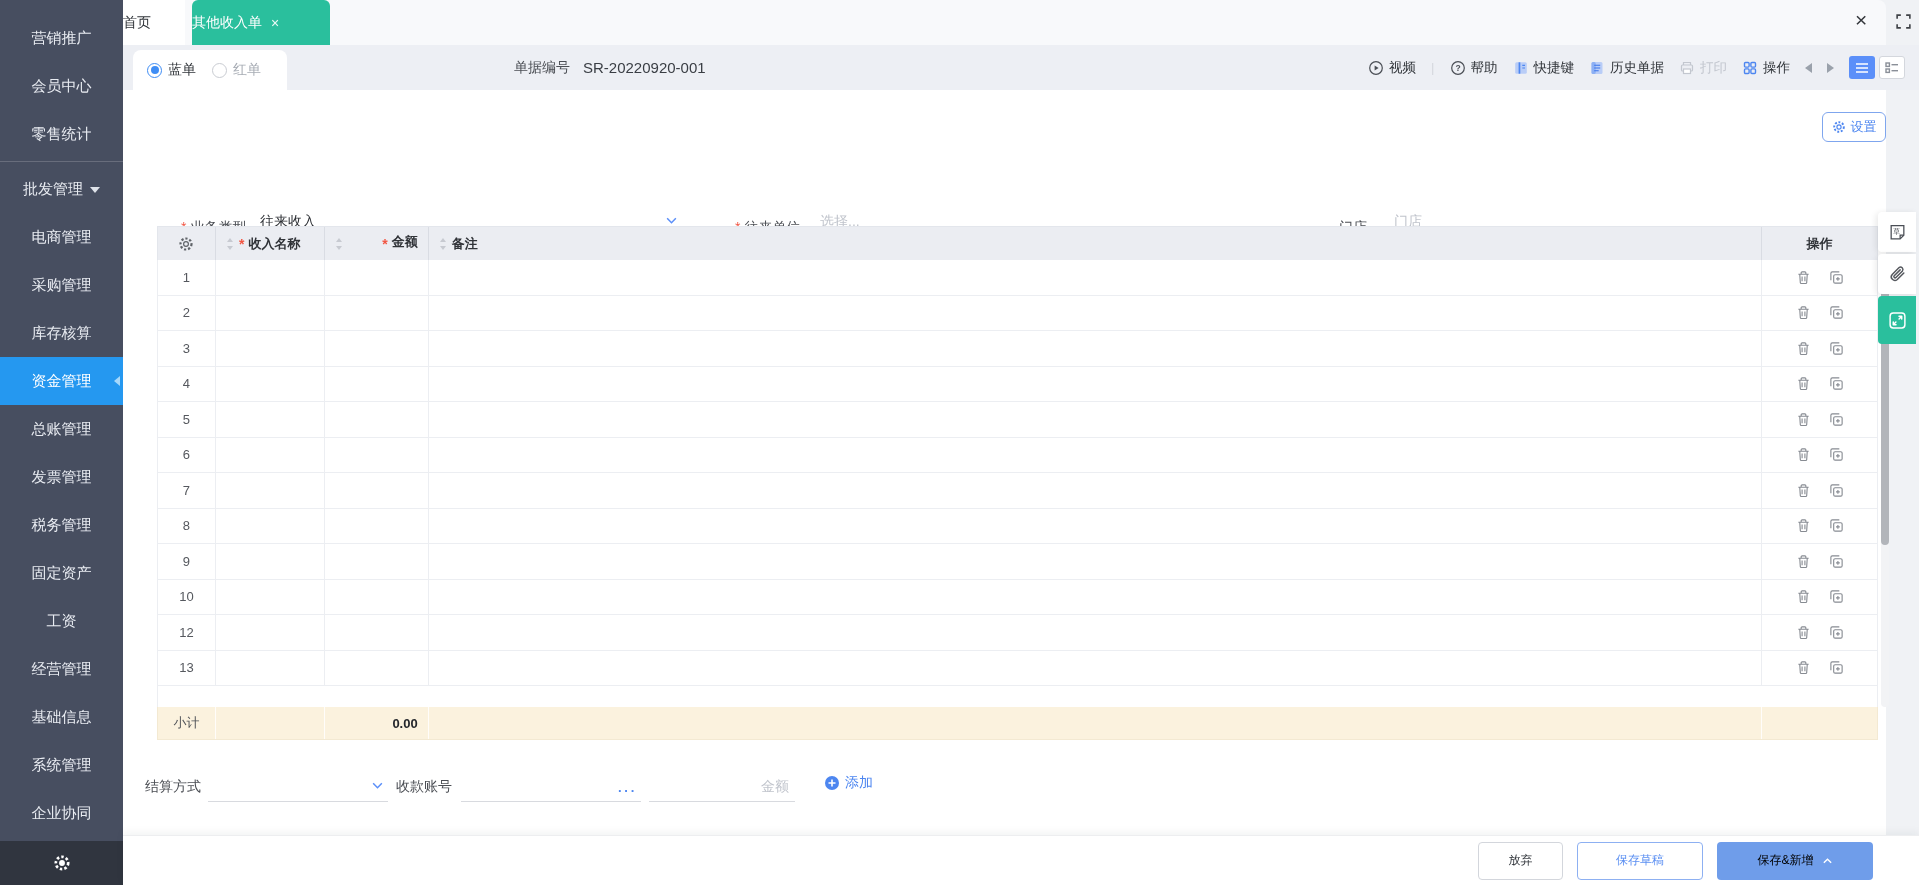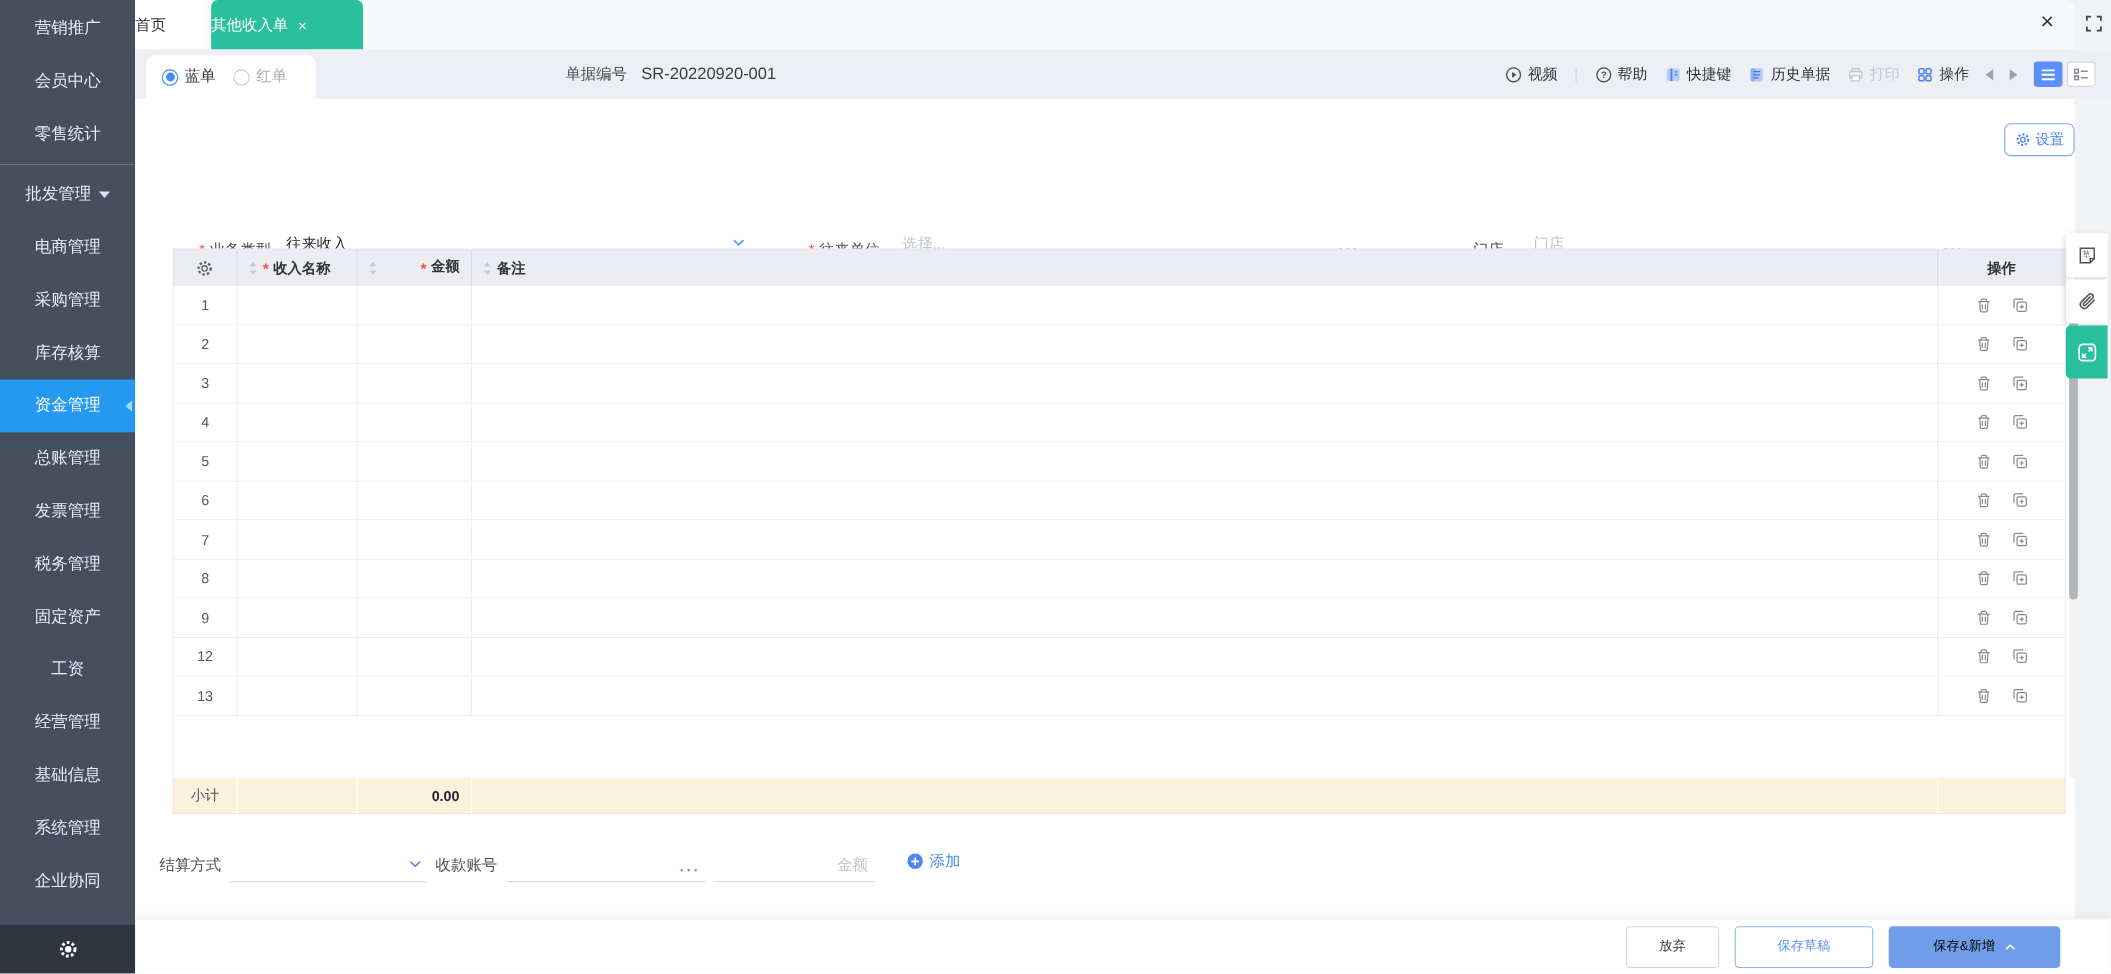--- a/index.html
+++ b/index.html
@@ -2,21 +2,21 @@
 <html><head>
 <meta charset="utf-8">
 <style>
   * { margin:0; padding:0; box-sizing:border-box; }
   html,body { width:1919px; height:885px; overflow:hidden; background:#f0f2f5;
     font-family:"Liberation Sans","DejaVu Sans",sans-serif; }
   .app { width:1919px; height:885px; display:flex; }
 
   
   .sidebar { width:123px; background:#474e60; display:flex; flex-direction:column; flex-shrink:0; }
-  .side-nav { flex:1; overflow:hidden; padding-top:2px; }
+  .side-nav { flex:1; overflow:hidden; padding-top:14px; }
   .side-divider { height:1px; background:rgba(255,255,255,.18); margin:3px 0; }
   .side-item { height:48px; line-height:48px; text-align:center; font-size:15px;
     color:#e9ecf2; position:relative; cursor:pointer; white-space:nowrap; }
   .side-item.active { background:#2598f0; color:#fff; }
   .side-item.active::after { content:""; position:absolute; right:3px; top:50%;
     transform:translateY(-50%); border-top:5px solid transparent; border-bottom:5px solid transparent;
     border-right:6px solid #a6d8fb; }
   .side-caret { display:inline-block; margin-left:7px; vertical-align:middle;
     border-left:5px solid transparent; border-right:5px solid transparent; border-top:6px solid #dfe3ea; }
   .side-foot { height:44px; background:#30353f; display:flex; align-items:center; justify-content:center; }
@@ -558,20 +558,39 @@
       </span>
       <span class="rico">
         <svg viewBox="0 0 16 16" fill="none" stroke="currentColor" stroke-width="1.2">
                     <rect x="5" y="5" width="9" height="9" rx="1.5"></rect>
                     <path d="M11 2H3.5A1.5 1.5 0 0 0 2 3.5V11M9.5 7.5v4M7.5 9.5h4"></path>
                   </svg>
       </span>
     </div>
   </div>
 
+  <div class="g-row">
+    <div class="c c1">10</div>
+    <div class="c c2"></div>
+    <div class="c c3"></div>
+    <div class="c c4"></div>
+    <div class="c c5">
+      <span class="rico">
+        <svg viewBox="0 0 16 16" fill="none" stroke="currentColor" stroke-width="1.2">
+                    <path d="M2.5 4.5h11M5.5 4.5V3a1 1 0 0 1 1-1h3a1 1 0 0 1 1 1v1.5M4 4.5l.6 9a1 1 0 0 0 1 .9h4.8a1 1 0 0 0 1-.9l.6-9M6.5 7v5M9.5 7v5"></path>
+                  </svg>
+      </span>
+      <span class="rico">
+        <svg viewBox="0 0 16 16" fill="none" stroke="currentColor" stroke-width="1.2">
+                    <rect x="5" y="5" width="9" height="9" rx="1.5"></rect>
+                    <path d="M11 2H3.5A1.5 1.5 0 0 0 2 3.5V11M9.5 7.5v4M7.5 9.5h4"></path>
+                  </svg>
+      </span>
+    </div>
+  </div>
 
 
   <div class="g-row">
     <div class="c c1">12</div>
     <div class="c c2"></div>
     <div class="c c3"></div>
     <div class="c c4"></div>
     <div class="c c5">
       <span class="rico">
         <svg viewBox="0 0 16 16" fill="none" stroke="currentColor" stroke-width="1.2">

